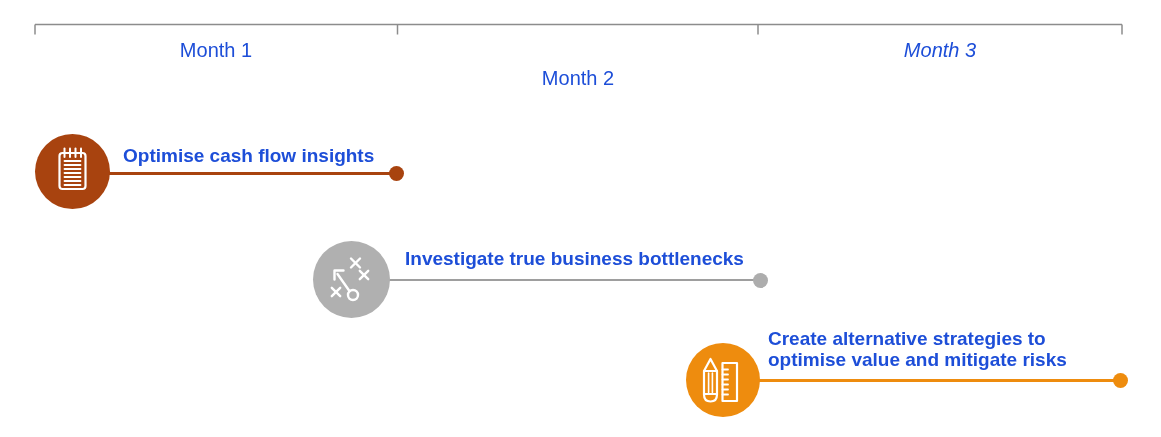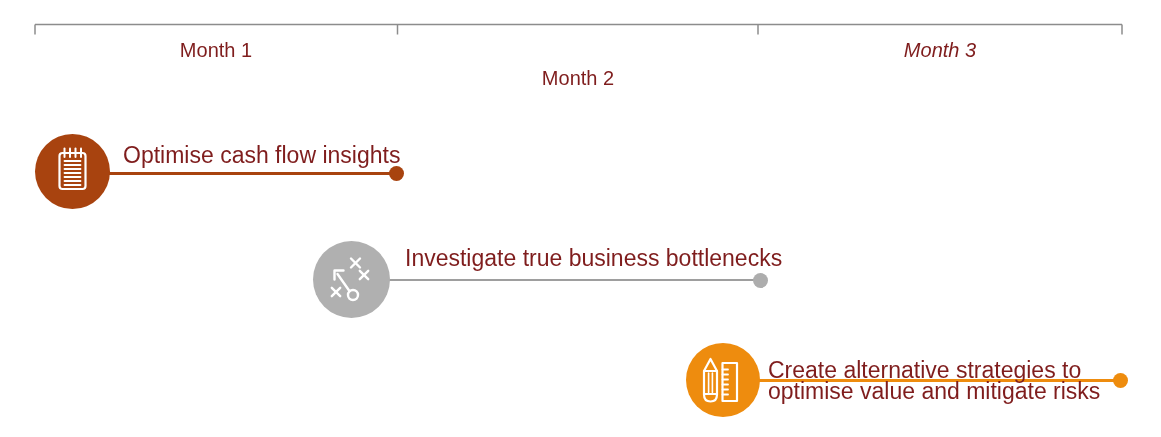--- a/index.html
+++ b/index.html
@@ -52,54 +52,55 @@
     height: 100%;
   }
   .dot {
     position: absolute;
     width: 15px;
     height: 15px;
     border-radius: 50%;
   }
   .ms-label {
     position: absolute;
-    font-size: 23px;
+    font-size: 19px;
     line-height: 21px;
     white-space: nowrap;
+    font-weight: bold;
   }
 
   
   .m1-connector { left: 75px;  top: 172px; width: 322px; height: 3px; }
   .m1-bubble    { left: 35px;  top: 134px; width: 75px;  height: 75px; }
   .m1-dot       { left: 389px; top: 166px; }
   .m1-label     { left: 123px; top: 145px; }
 
   
   .m2-connector { left: 351px; top: 279px; width: 409px; height: 2px; }
   .m2-bubble    { left: 313px; top: 241px; width: 77px;  height: 77px; }
   .m2-dot       { left: 753px; top: 273px; }
   .m2-label     { left: 405px; top: 248px; }
 
   
   .m3-connector { left: 722px; top: 379px; width: 399px; height: 3px; }
   .m3-bubble    { left: 686px; top: 343px; width: 74px;  height: 74px; }
   .m3-dot       { left: 1113px; top: 373px; }
-  .m3-label     { left: 768px; top: 328px; white-space: normal; width: 360px; margin-top: 32px; }
+  .m3-label     { left: 768px; top: 328px; white-space: normal; width: 360px; }
 
   .icon-stroke {
     fill: none;
     stroke: #ffffff;
     stroke-linecap: round;
     stroke-linejoin: round;
   }
 </style>
 </head>
 <body>
 
-<div class="stage" style="color: #7f1d1d;">
+<div class="stage" style="color: #1d4ed8;">
 
   <svg class="axis-svg" viewBox="0 0 1161 40">
     <g stroke-width="1.5" fill="none" style="stroke: rgb(140, 140, 140);">
       <line x1="35" y1="24.5" x2="1122" y2="24.5"></line>
       <line x1="35" y1="24.5" x2="35" y2="34.5"></line>
       <line x1="397.5" y1="24.5" x2="397.5" y2="34.5"></line>
       <line x1="758" y1="24.5" x2="758" y2="34.5"></line>
       <line x1="1122" y1="24.5" x2="1122" y2="34.5"></line>
     </g>
   </svg>

